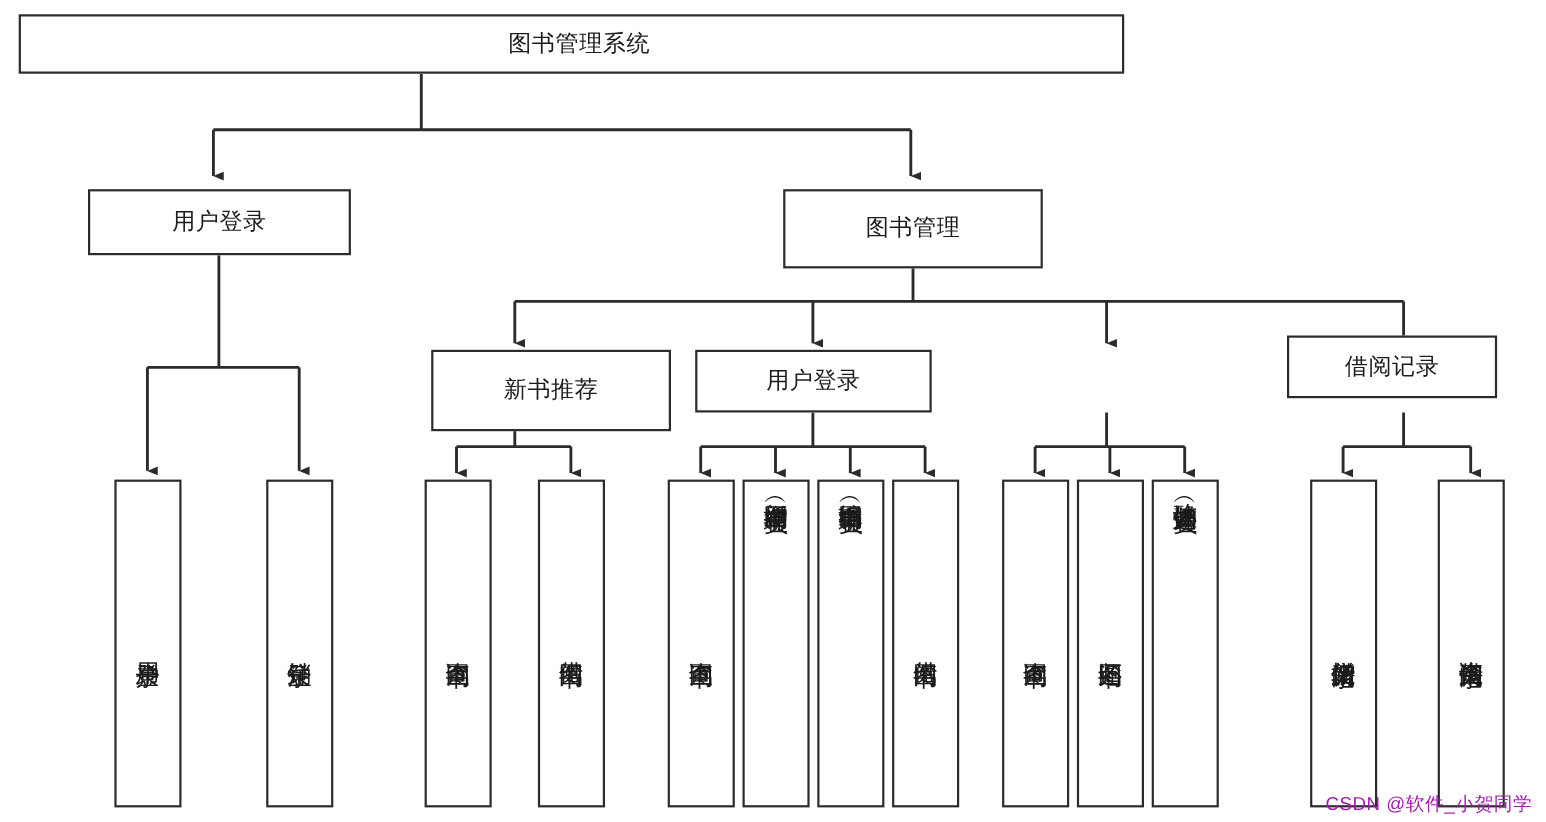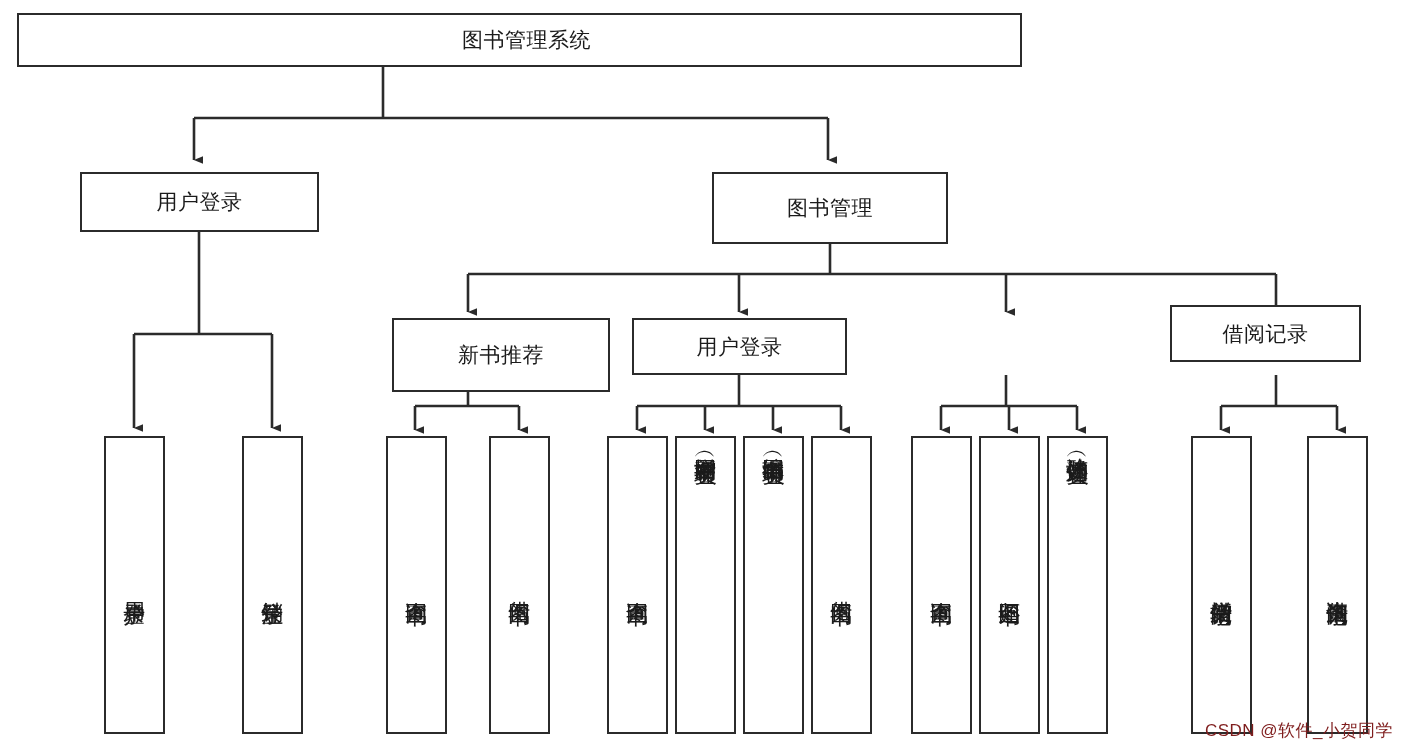--- a/index.html
+++ b/index.html
@@ -60,21 +60,21 @@
     padding: 2px 0 0 0;
   }
   .node-box.vertical.centered {
     align-items: center;
   }
   .watermark {
     position: absolute;
     right: 12px;
     bottom: 5px;
     font-size: 17px;
-    color: #7f1d1d;
+    color: #a21caf;
     letter-spacing: 0.5px;
     white-space: nowrap;
     user-select: none;
   }
 </style>
 </head>
 <body>
 
 <div id="diagram-root">
 

